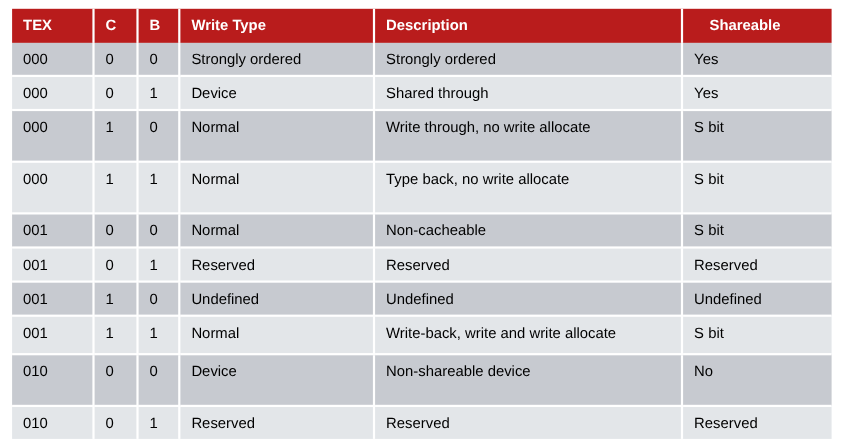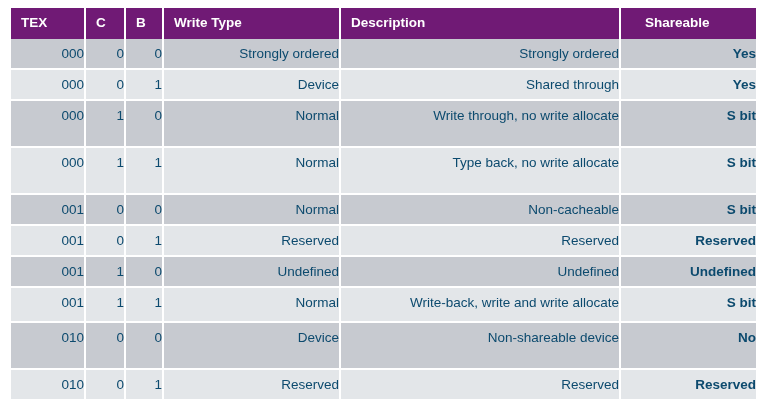--- a/index.html
+++ b/index.html
@@ -25,50 +25,49 @@
 
   #memory-attributes-table col.col-tex       { width: 74px; }
   #memory-attributes-table col.col-c         { width: 40px; }
   #memory-attributes-table col.col-b         { width: 38px; }
   #memory-attributes-table col.col-memtype   { width: 177px; }
   #memory-attributes-table col.col-desc      { width: 280px; }
   #memory-attributes-table col.col-shareable { width: 136px; }
 
   
   #memory-attributes-table thead th {
-    background: #701a75;
+    background: #b91c1c;
     color: #ffffff;
     font-size: 13.5px;
     font-weight: bold;
     text-align: left;
     padding: 7px 0 8px 10px;
     border-right: 2px solid #ffffff;
     vertical-align: middle;
     line-height: 16px;
     white-space: nowrap;
   }
   #memory-attributes-table thead th:last-child {
     border-right: none;
     padding-left: 24px;
   }
 
   
   #memory-attributes-table tbody td {
-    color: #0c4a6e;
+    color: #000000;
     font-size: 13.5px;
-    text-align: right;
+    text-align: left;
     padding: 6px 0 6px 10px;
     border-right: 2px solid #ffffff;
     border-bottom: 2px solid #ffffff;
     vertical-align: top;
     line-height: 17px;
   }
   #memory-attributes-table tbody td:last-child {
     border-right: none;
-    font-weight: bold;
   }
 
   
   #memory-attributes-table tbody tr.stripe-dark td  { background: #c7cad0; }
   #memory-attributes-table tbody tr.stripe-light td { background: #e3e6e9; }
 
   
   #memory-attributes-table tbody tr.tall td {
     padding-bottom: 22px;
   }

